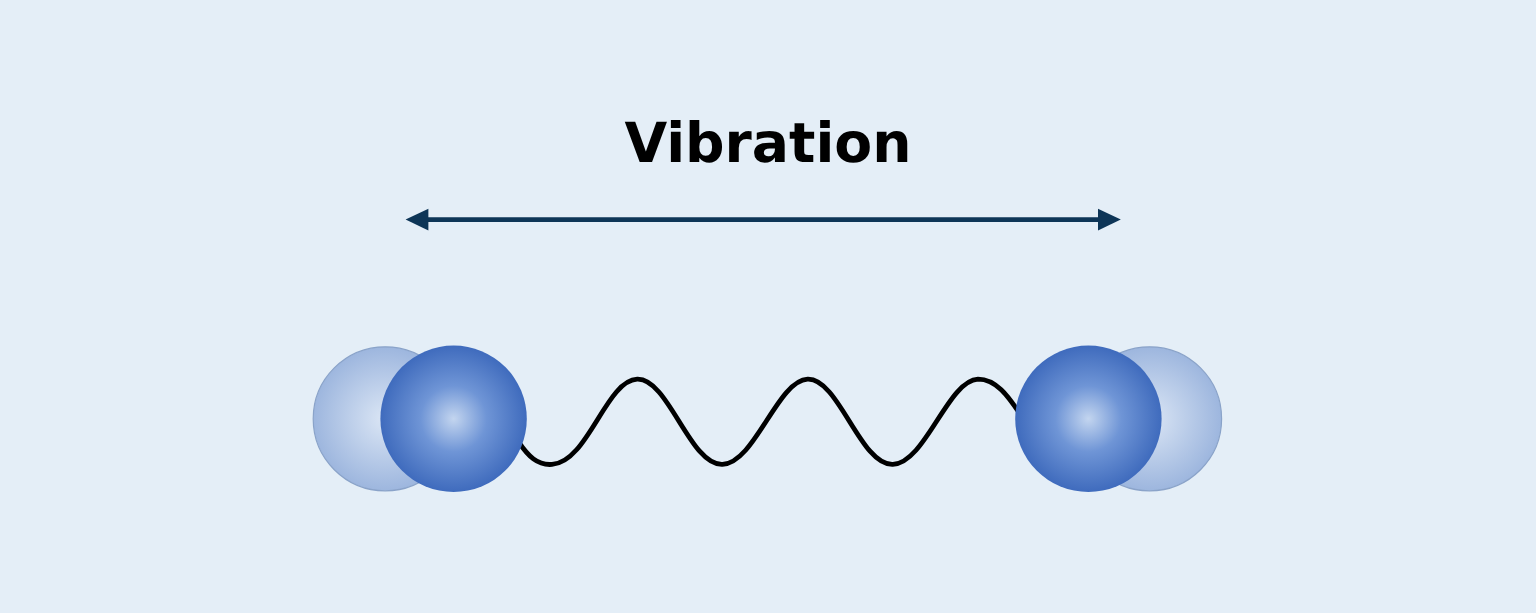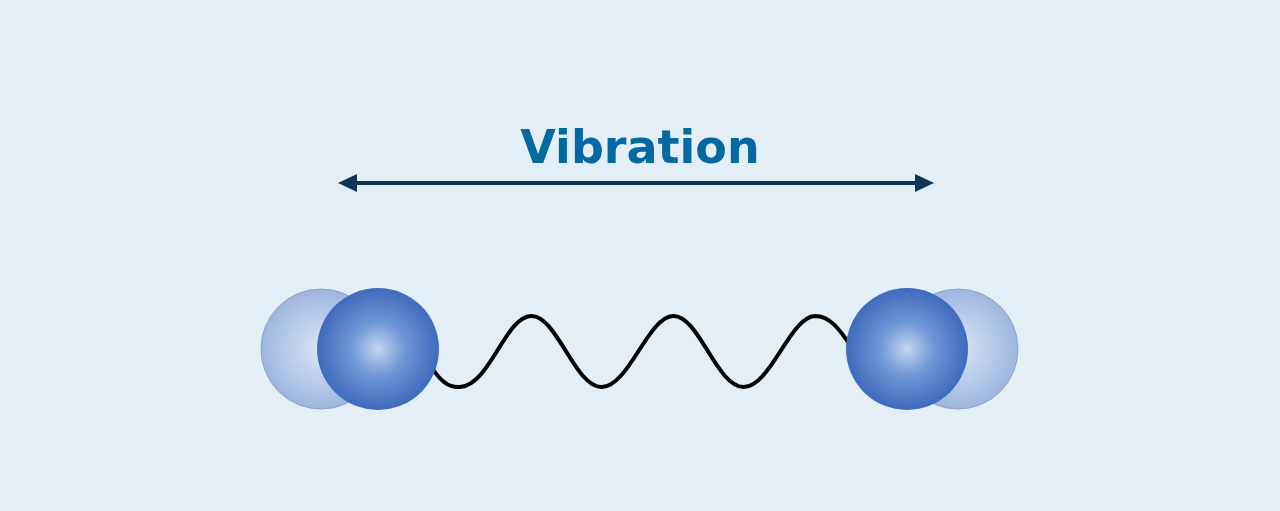--- a/index.html
+++ b/index.html
@@ -1,17 +1,17 @@
 <!DOCTYPE html>
 <html><head>
   <meta charset="utf-8">
   <style>
     html, body { margin:0; padding:0; }
     body { width:1280px; height:511px; background:#e4eef7; position:relative; overflow:hidden; font-family:"Liberation Sans", sans-serif; }
-    .title { position:absolute; left:0; width:1280px; top:92px; text-align:center; font-size:46px; font-weight:bold; color:#0369a1; font-family:"DejaVu Sans", sans-serif; letter-spacing:0px;margin-top:28px; }
+    .title { position:absolute; left:0; width:1280px; top:92px; text-align:center; font-size:46px; font-weight:bold; color:#000000; font-family:"DejaVu Sans", sans-serif; letter-spacing:0px; }
     svg.diagram { position:absolute; left:0; top:0; }
   </style>
 </head>
 <body>
 
 <div class="title">Vibration</div>
 
 <svg class="diagram" width="1280" height="511" viewBox="0 0 1280 511">
   <defs>
     <radialGradient id="atomGrad" cx="50%" cy="50%" r="50%">

